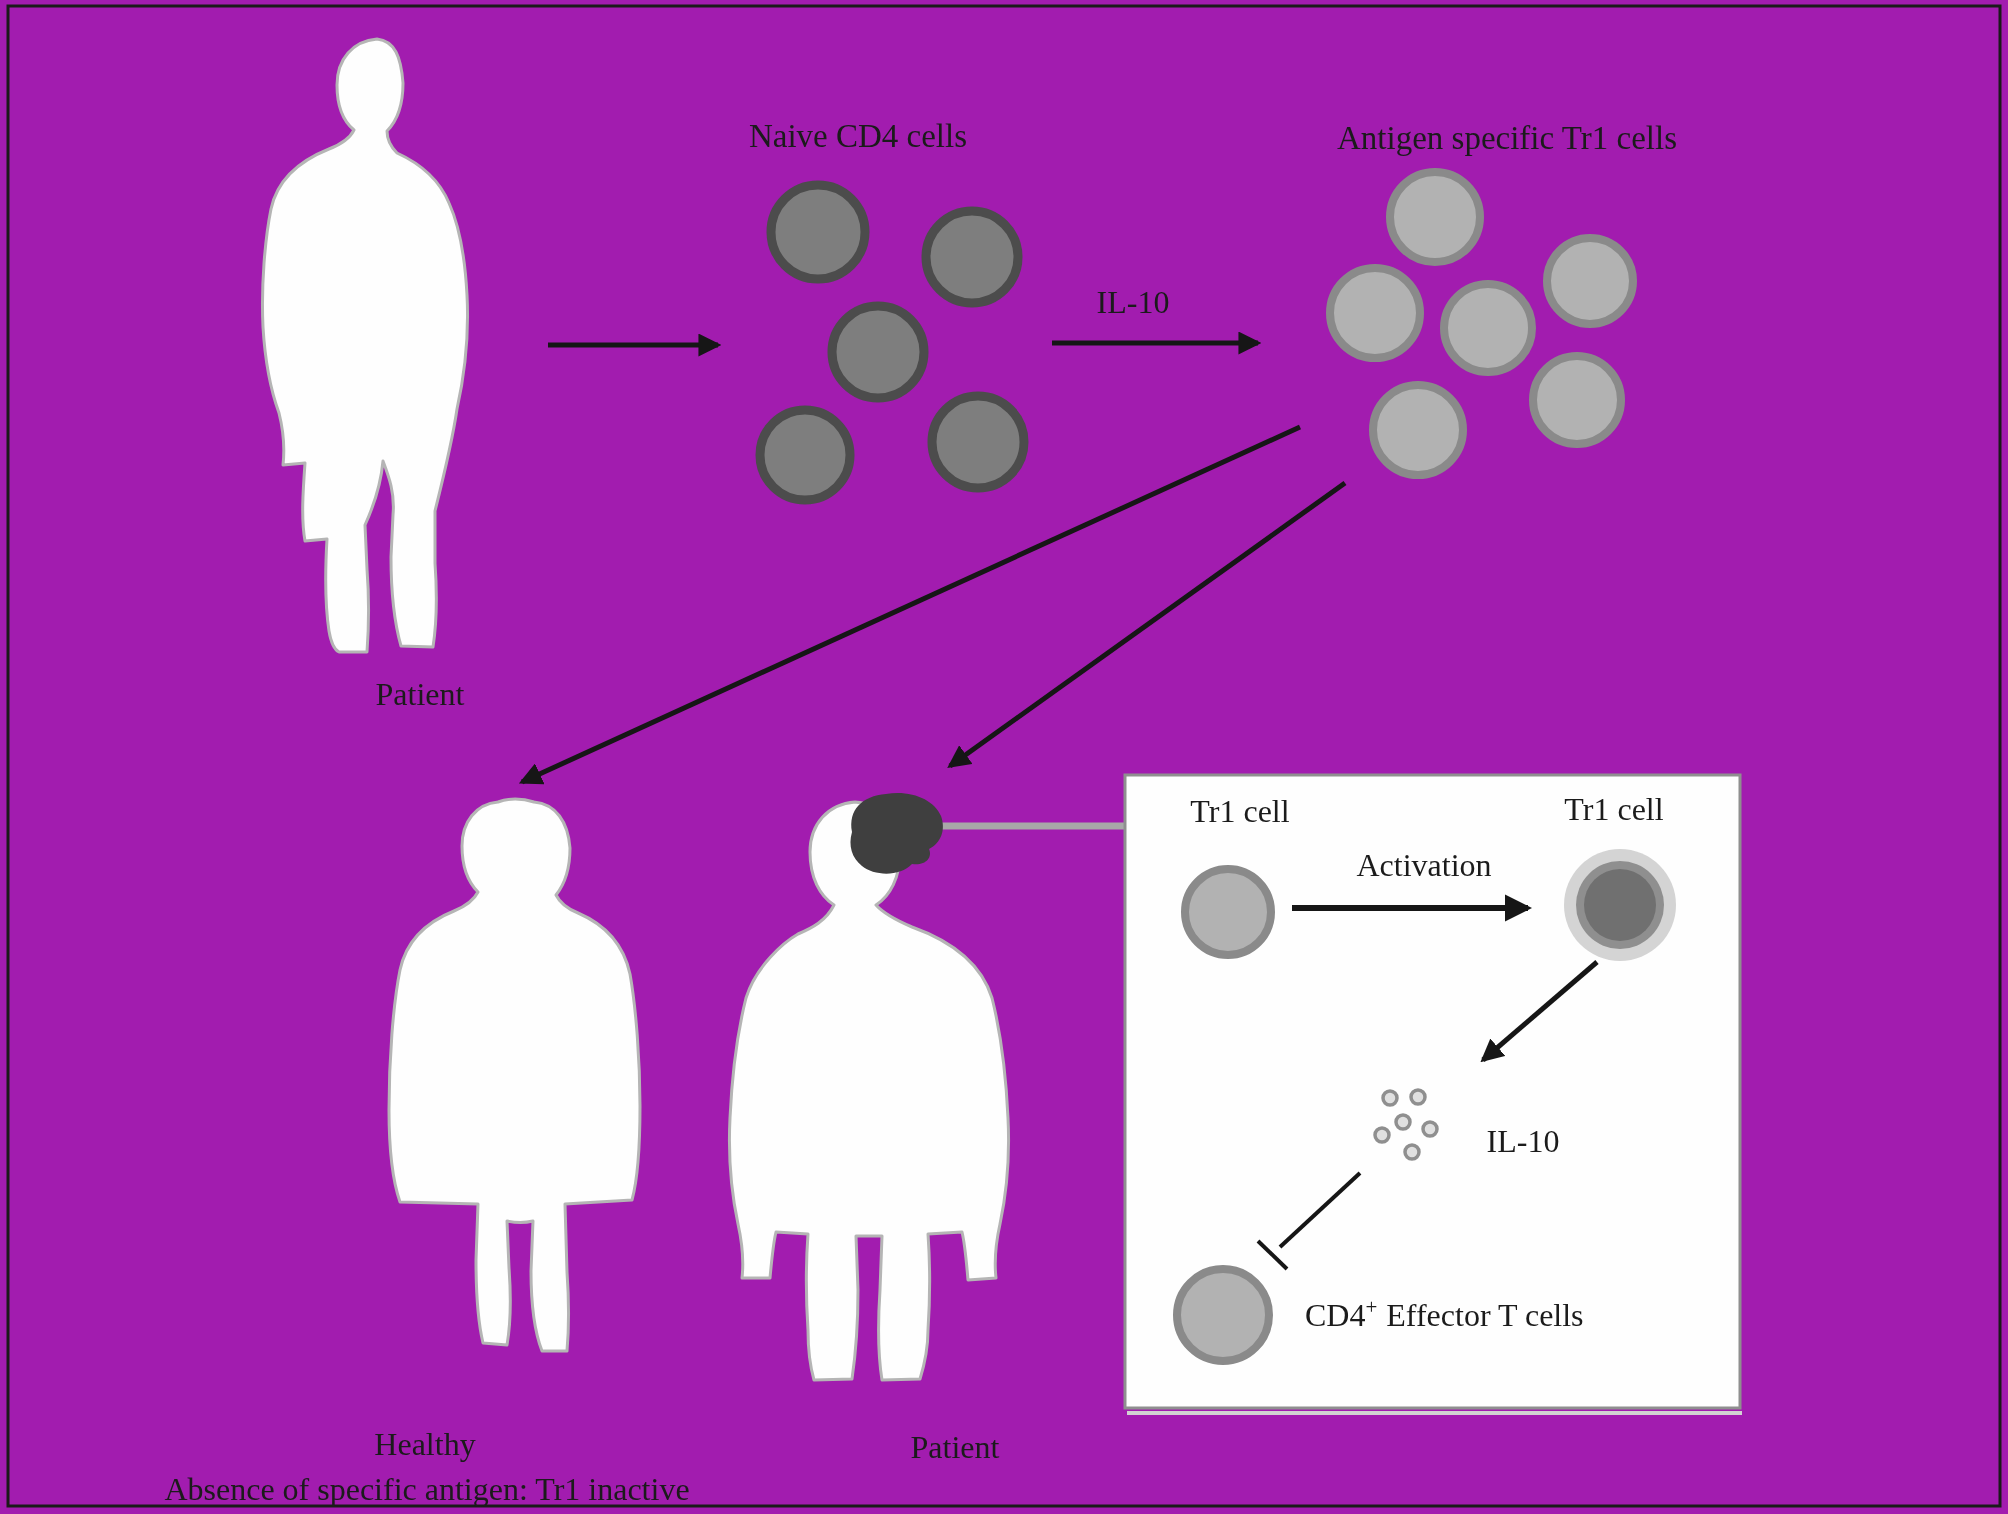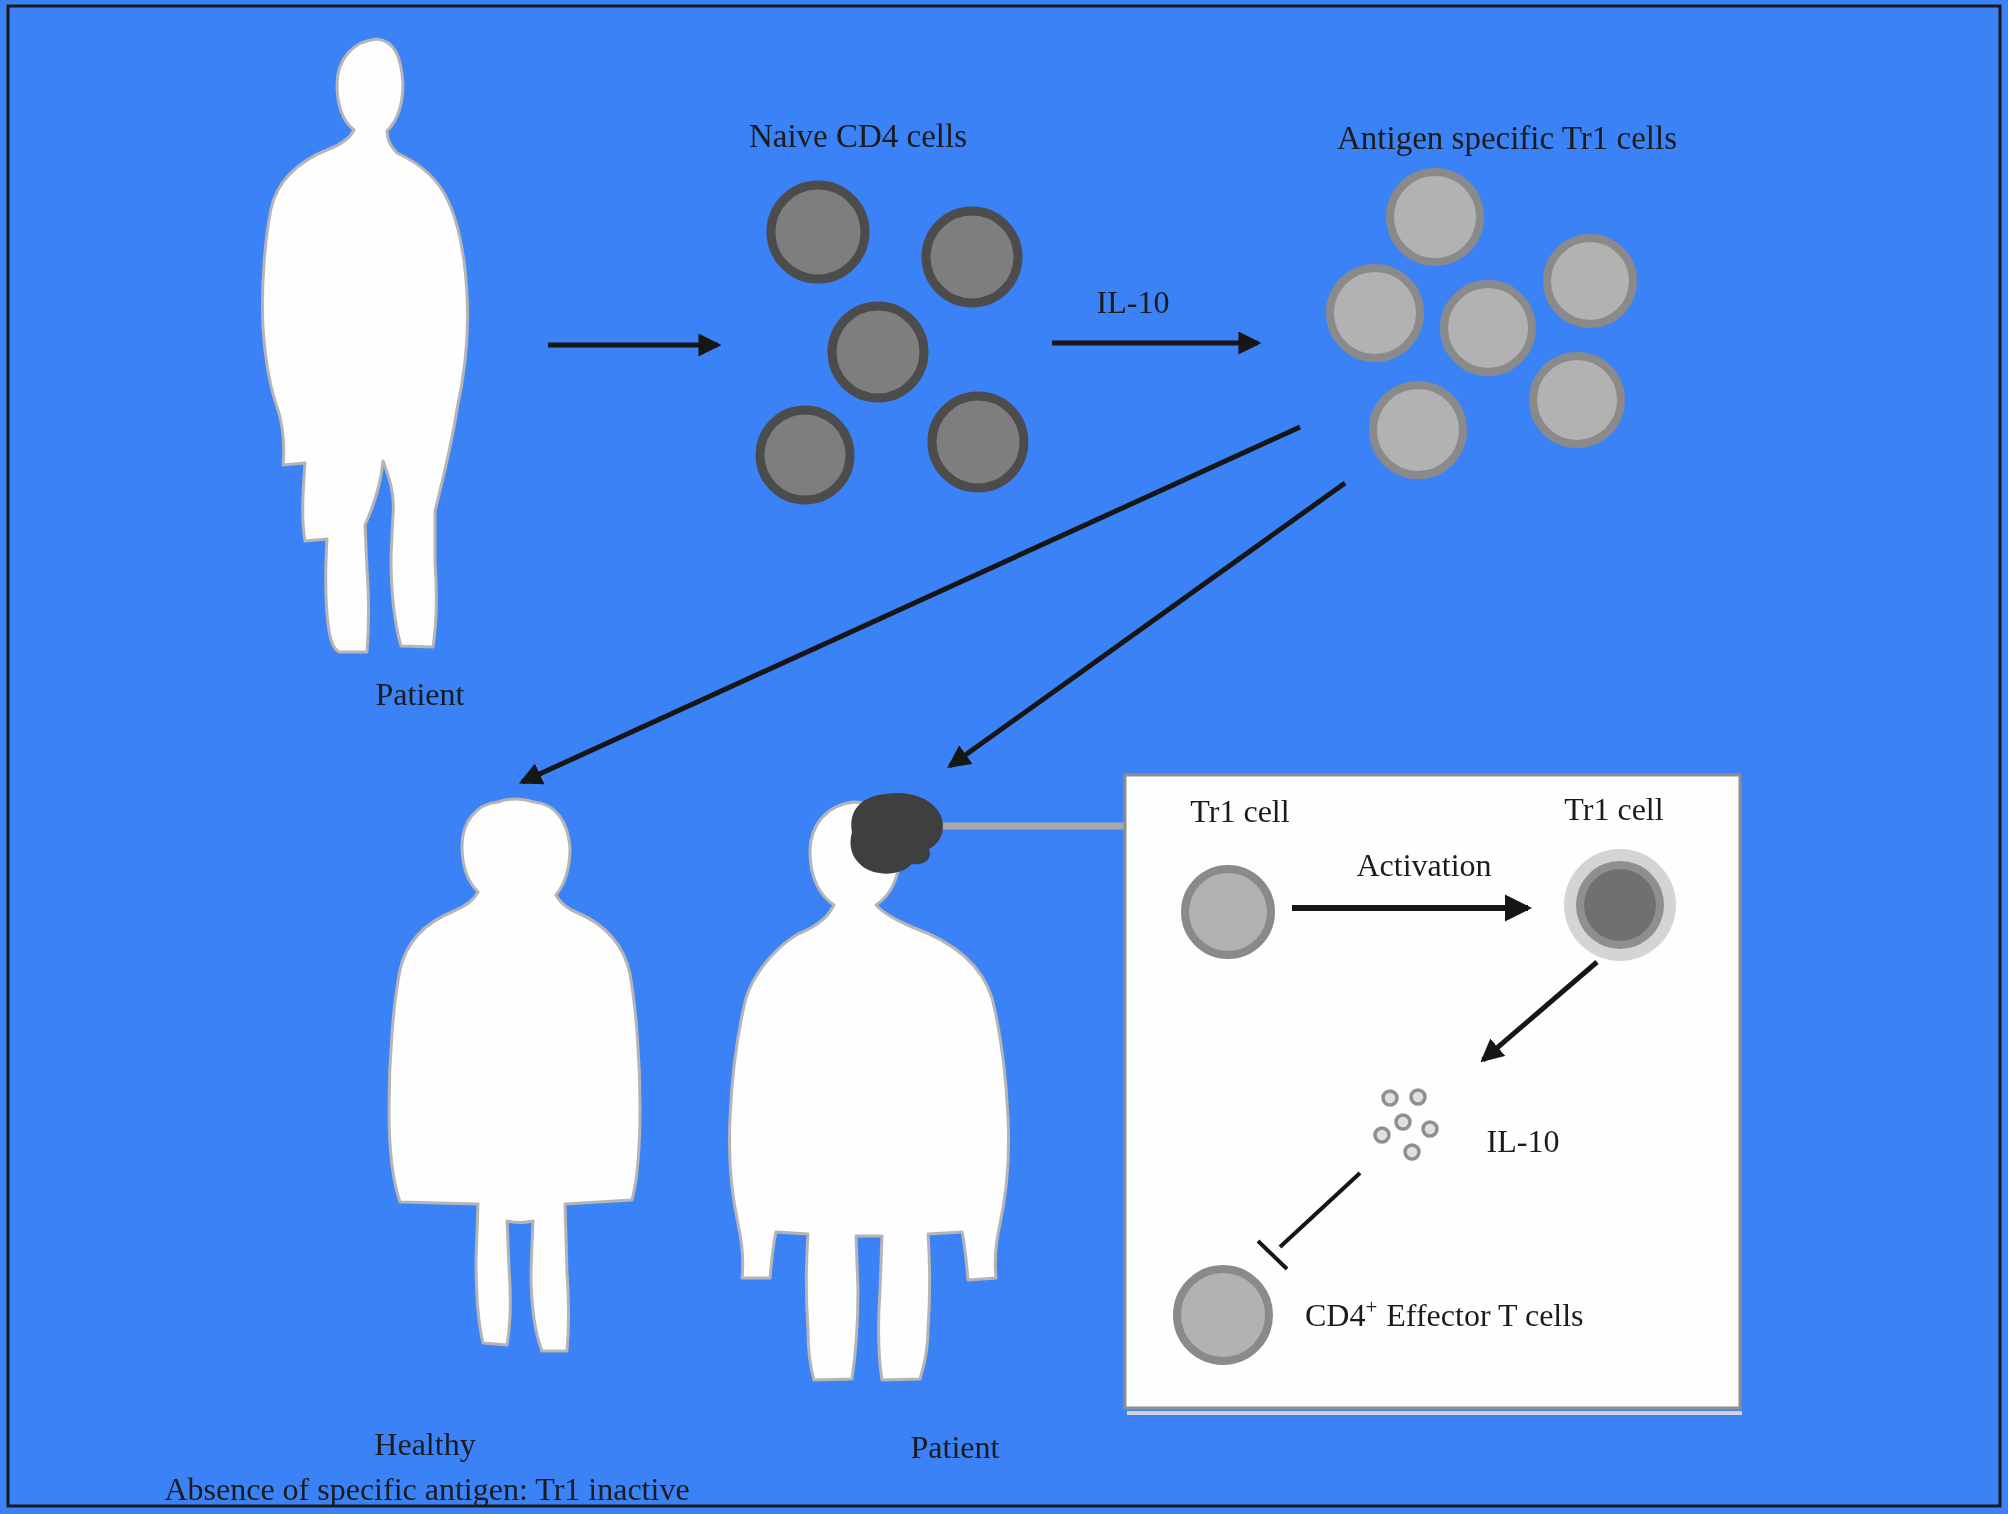--- a/index.html
+++ b/index.html
@@ -1,19 +1,19 @@
 <!DOCTYPE html>
 <html><head>
 <meta charset="utf-8">
 <style>
   html,body{margin:0;padding:0;background:#ffffff;}
   .stage{
     position:relative;
     width:2008px;height:1514px;
-    background:#3b82f6;
+    background:#a21caf;
     font-family:"Liberation Serif","DejaVu Serif",serif;
     overflow:hidden;
   }
   svg{position:absolute;left:0;top:0;}
   text{
     font-family:"Liberation Serif","DejaVu Serif",serif;
     fill:#1b1b1b;
     font-size:32px;
   }
   .title-text{font-size:33px;}

